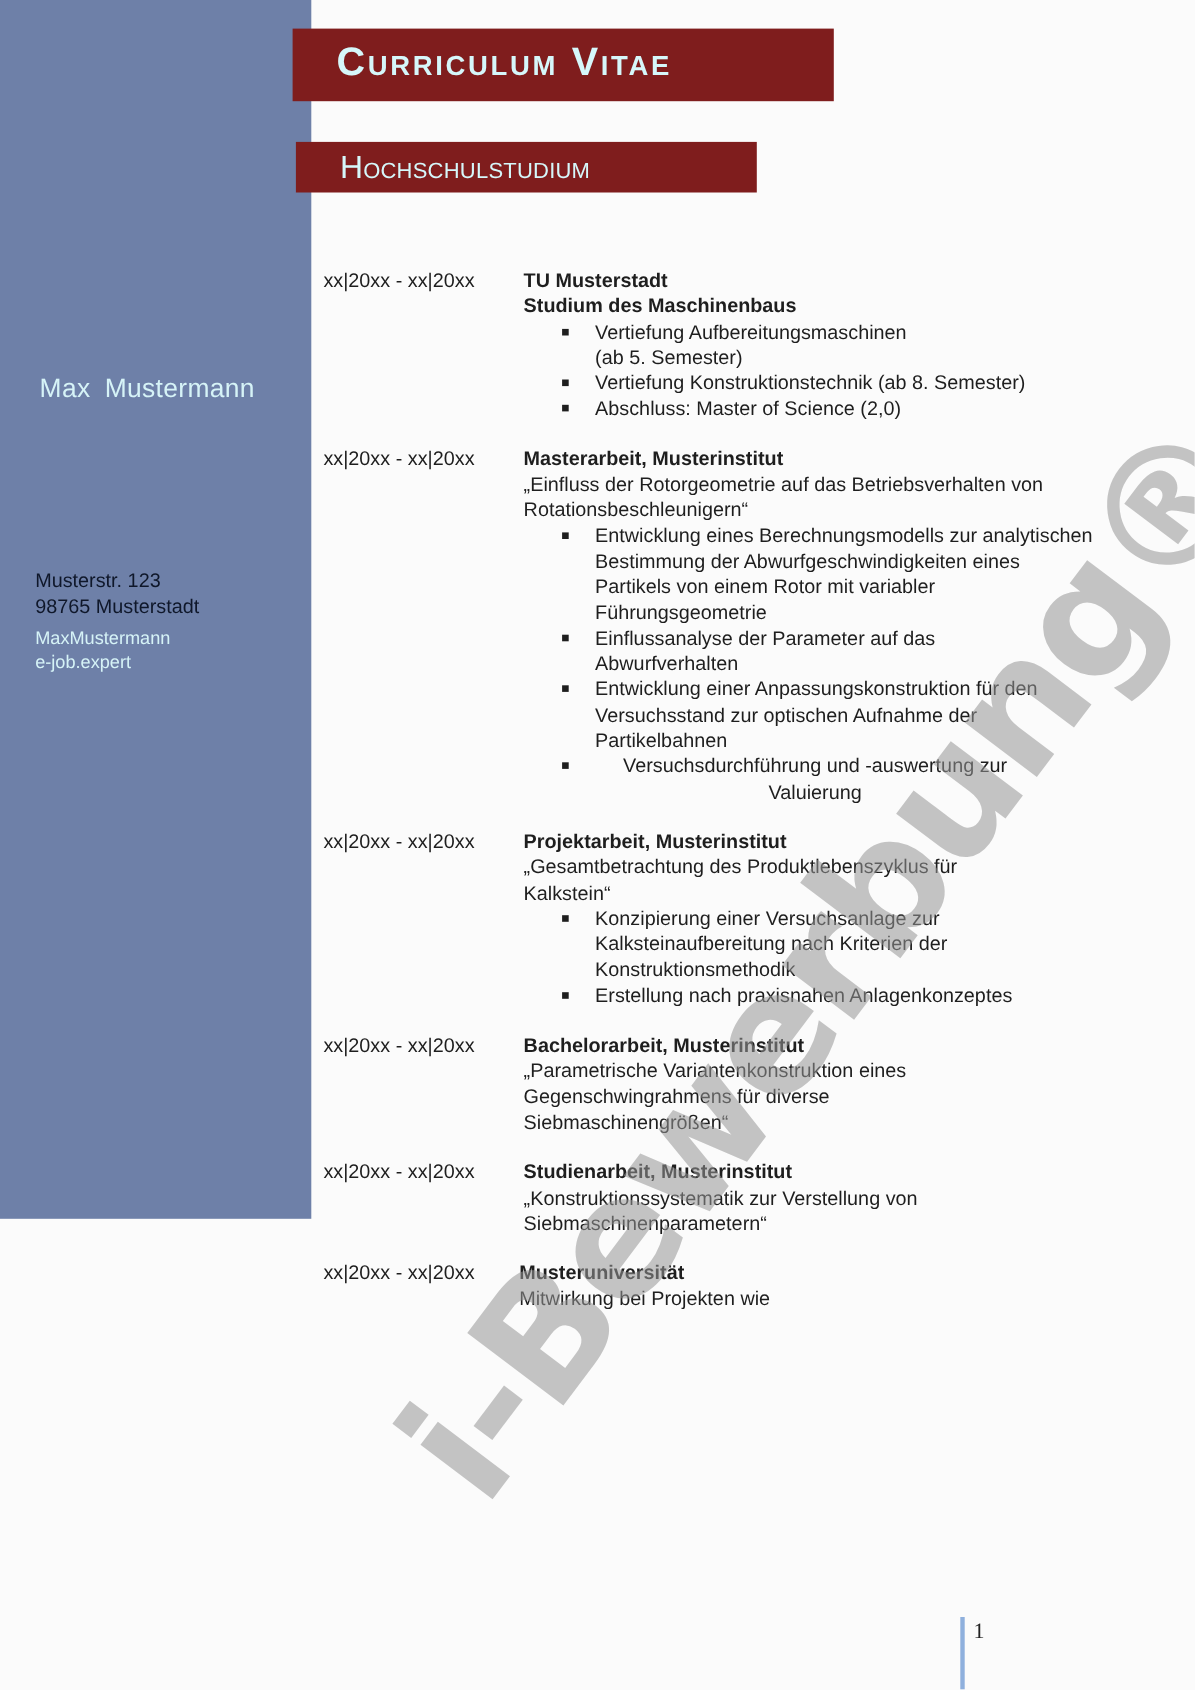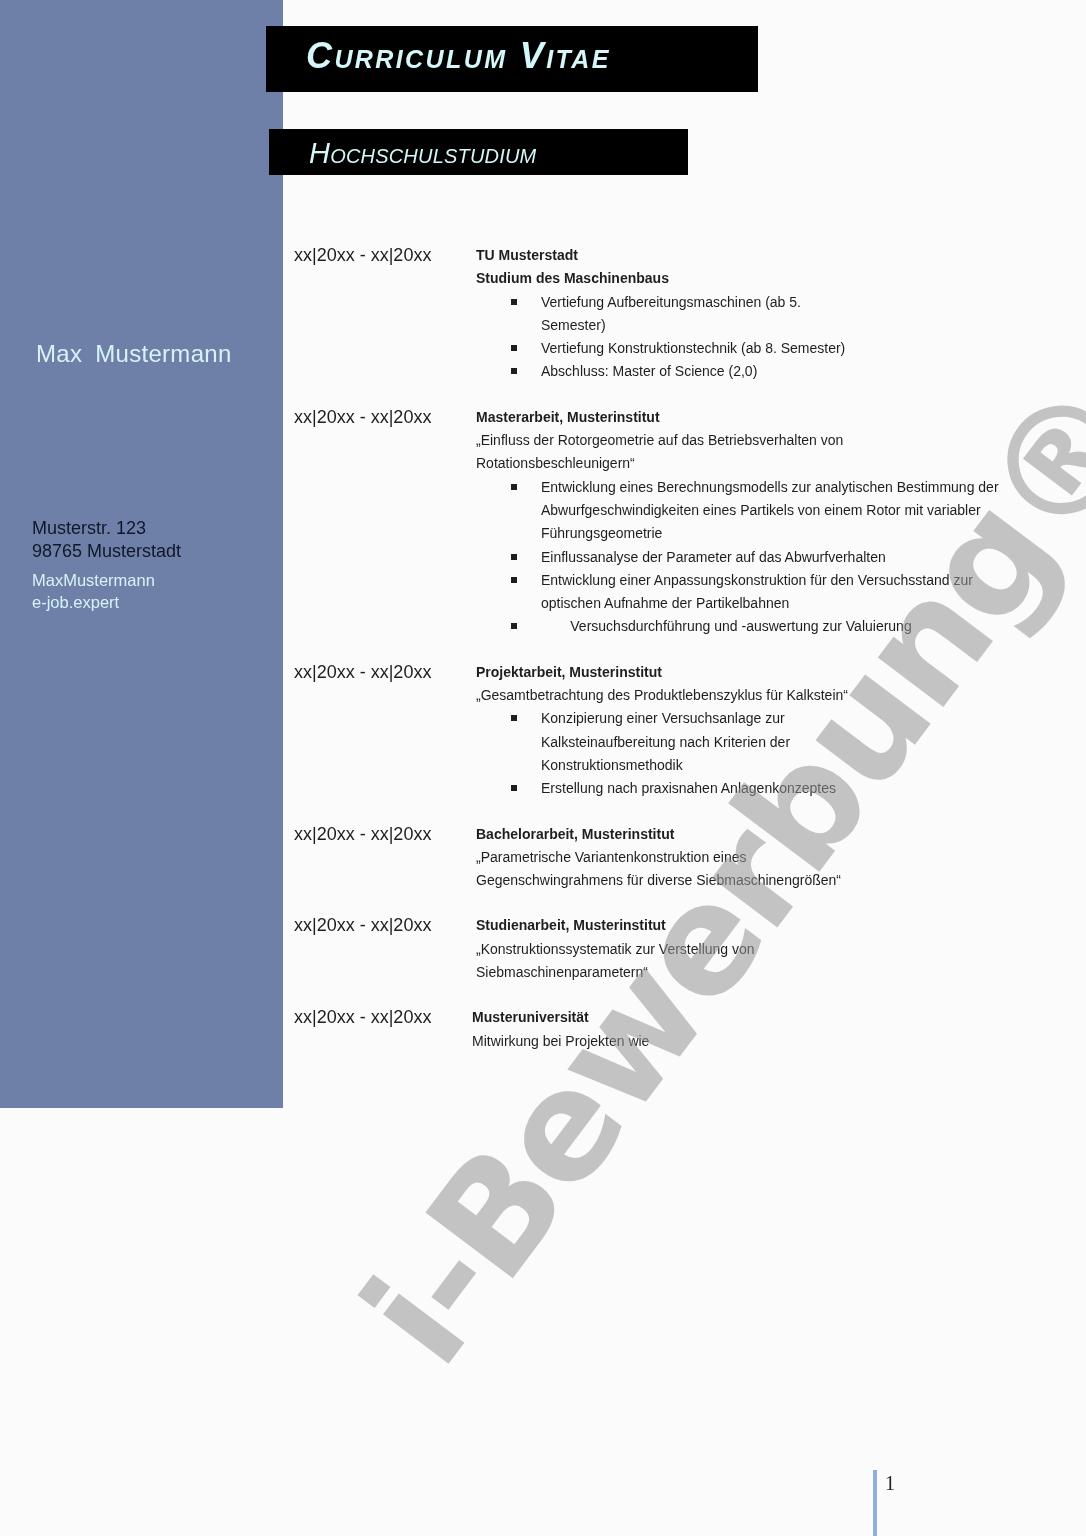--- a/index.html
+++ b/index.html
@@ -19,21 +19,21 @@
     }
     .sidebar-address {
       position: absolute; left: 32px; top: 517px;
       font-size: 18px; line-height: 23px; color: #0f172a;
     }
     .sidebar-contact {
       position: absolute; left: 32px; top: 569px;
       font-size: 16.5px; line-height: 22px; color: #d6f3f7;
     }
     .banner {
-      position: absolute; background: #000000; color: #d6f7fa; font-style: italic;
+      position: absolute; background: #7f1d1d; color: #d6f7fa;
     }
     .banner-title {
       left: 266px; top: 26px; width: 492px; height: 66px;
     }
     .banner-title span {
       position: absolute; left: 40px; top: 8px;
       font-size: 36px; font-weight: bold; letter-spacing: 2.4px;
       font-variant: small-caps; line-height: 44px;
     }
     .banner-section {
@@ -41,21 +41,21 @@
     }
     .banner-section span {
       position: absolute; left: 40px; top: 6px;
       font-size: 29px; font-variant: small-caps; line-height: 36px; letter-spacing: 0.2px;
     }
     .entries { position: absolute; left: 294px; top: 244px; width: 740px; }
     .entry { position: relative; }
     .entry-date {
       position: absolute; left: 0; top: 0; font-size: 18px; line-height: 23.3px; white-space: nowrap;
     }
-    .entry-body { margin-left: 182px; font-size: 14px; line-height: 23.3px; }
+    .entry-body { margin-left: 182px; font-size: 18px; line-height: 23.3px; }
     .entry-title { font-weight: bold; }
     .entry-sub { }
     .entry-bullets { list-style: none; margin: 0; padding: 0 0 0 65px; }
     .entry-bullets li { position: relative; }
     .entry-bullets li::before {
       content: ""; position: absolute; left: -30px; top: 8px; width: 6px; height: 6px; background: #1e1e1e;
     }
     .page-number-bar {
       position: absolute; left: 873px; top: 1470px; width: 4px; height: 66px; background: #8fb0dd;
     }

